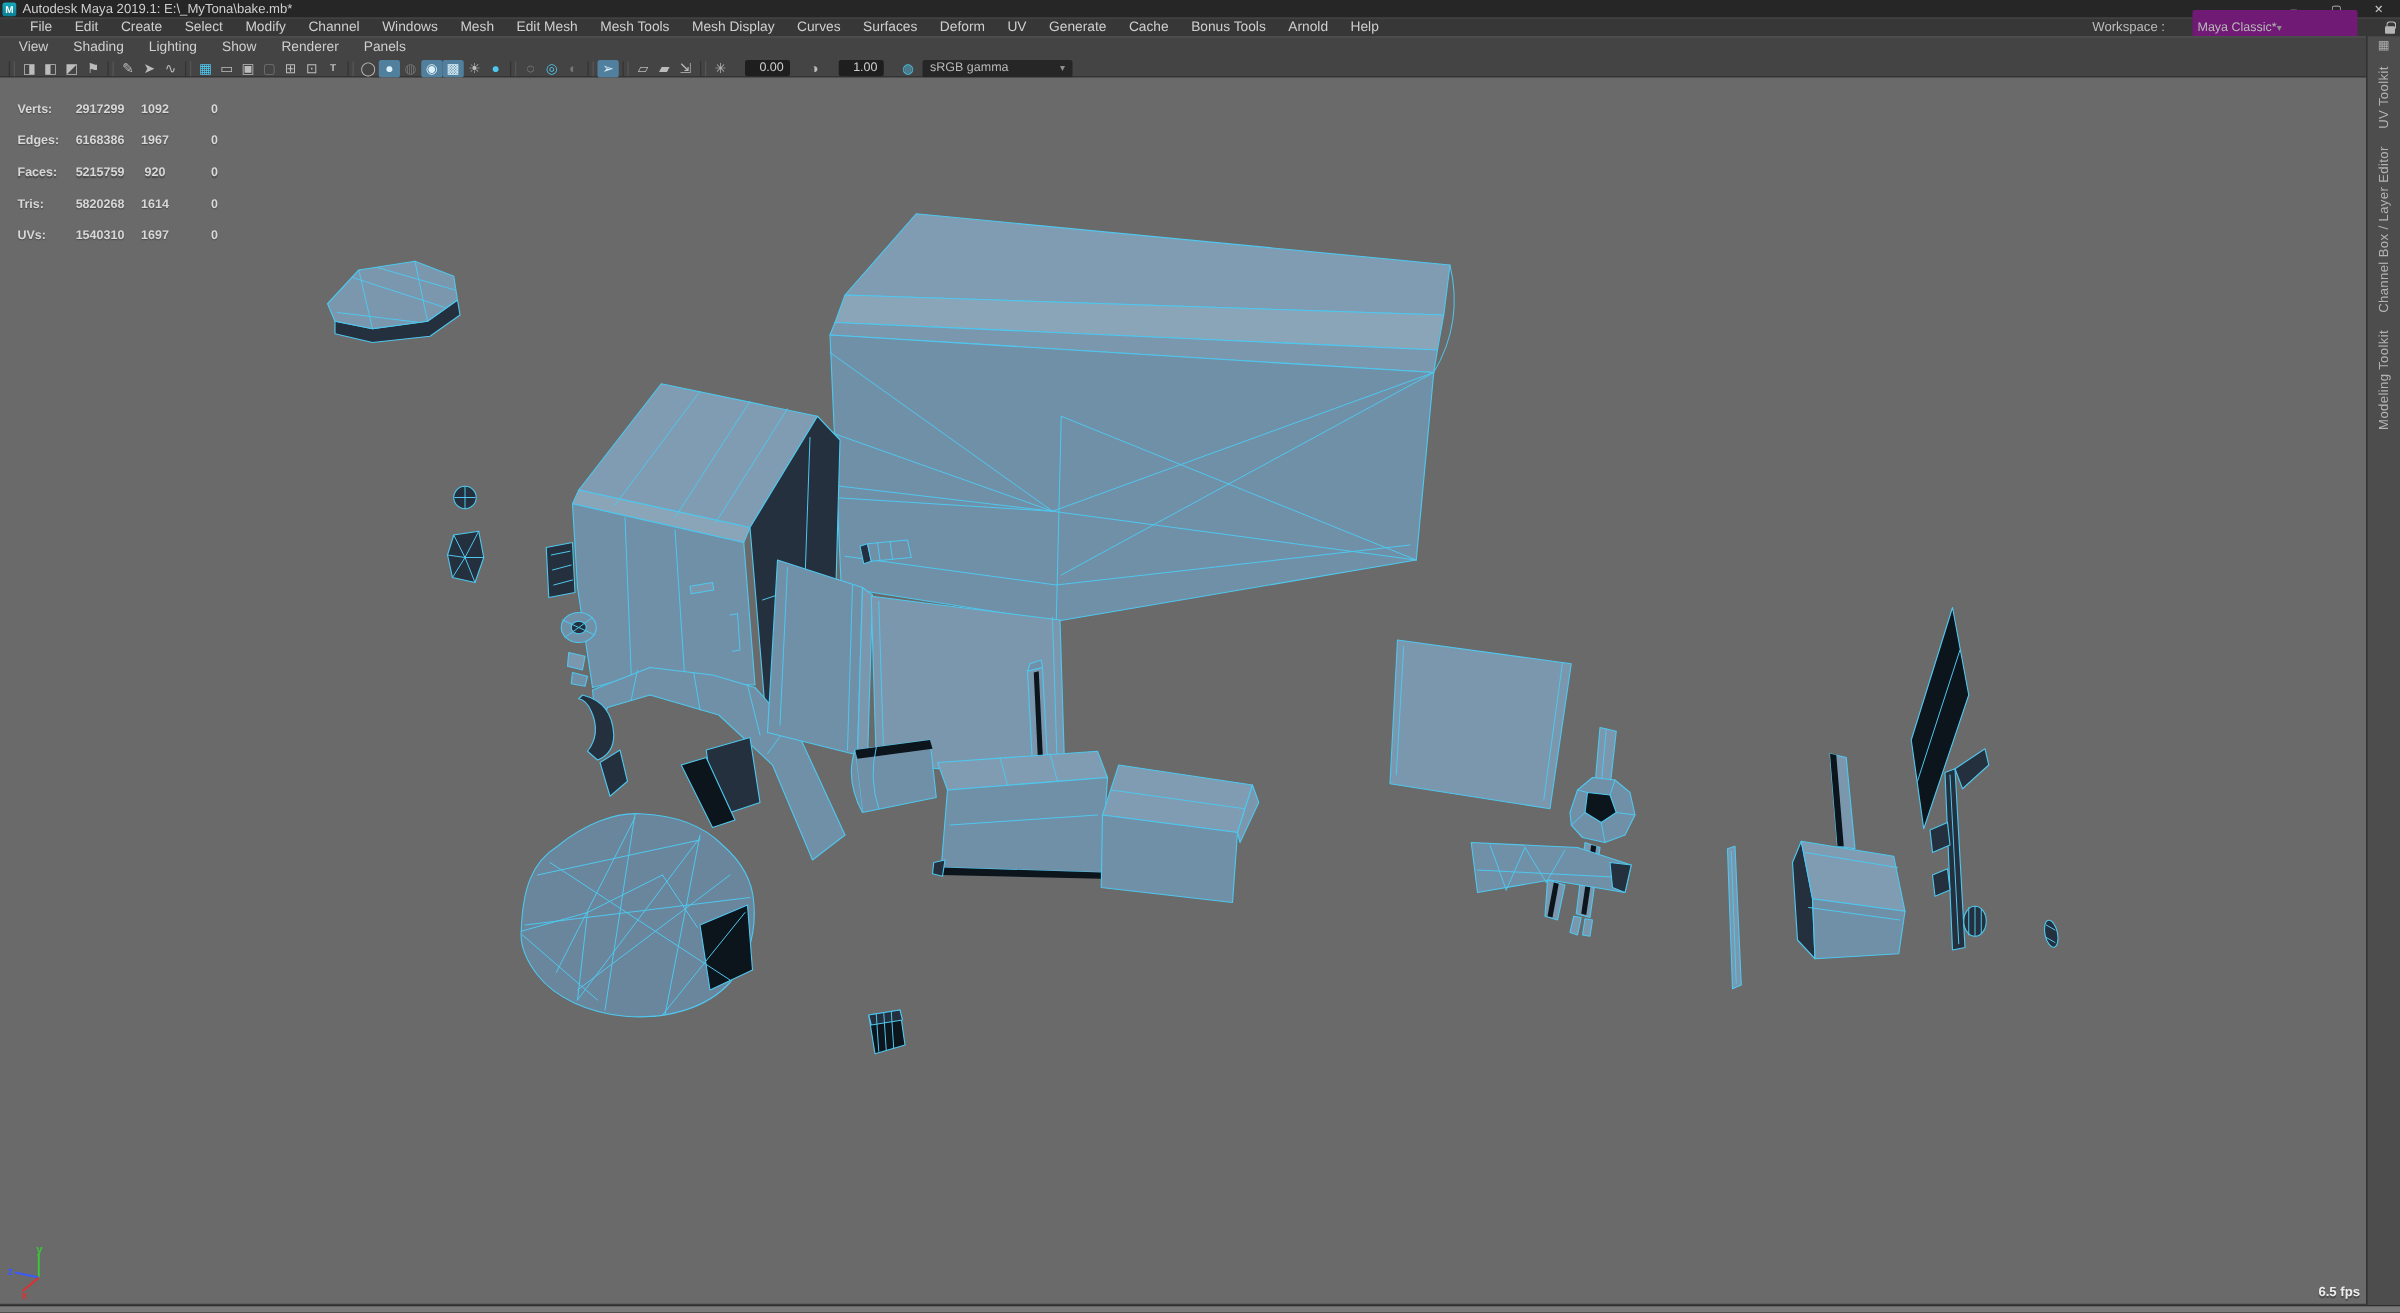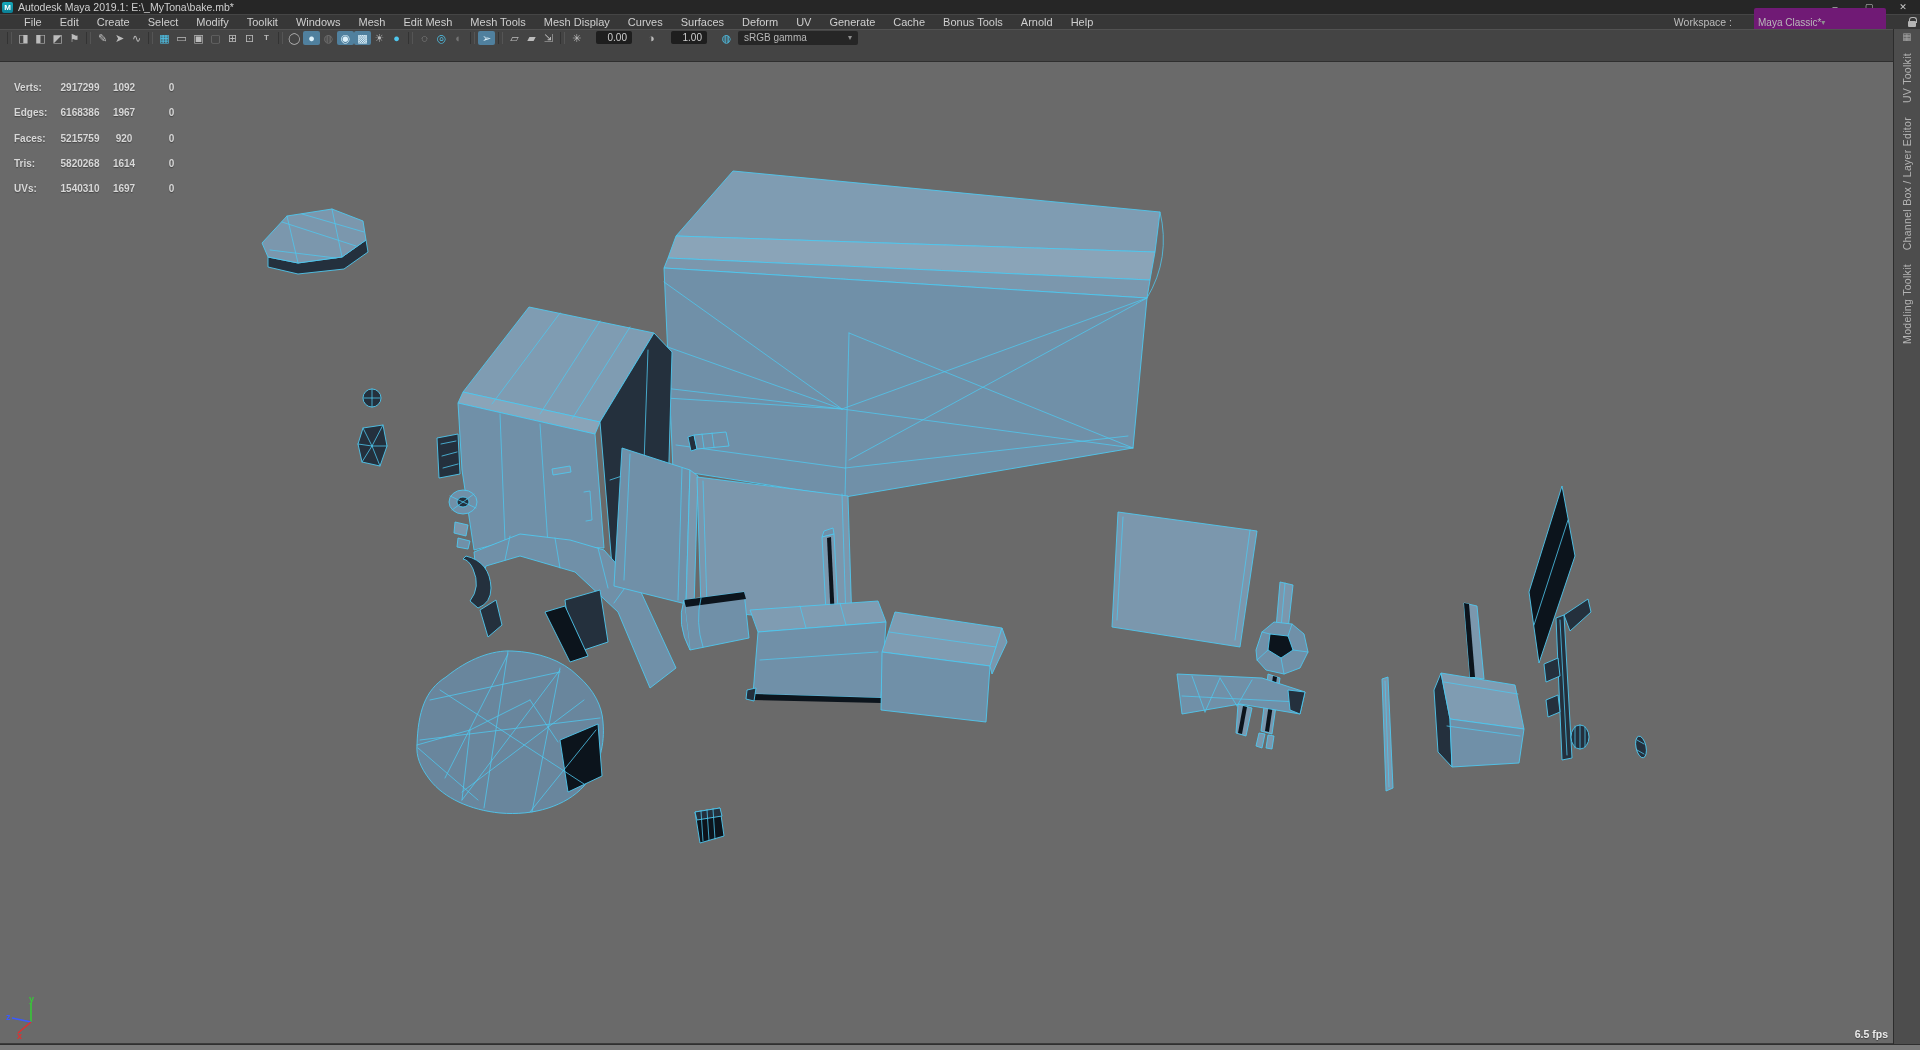--- a/index.html
+++ b/index.html
@@ -102,21 +102,21 @@
     </span>
   </div>
 
   <div class="menubar">
     <div class="menus">
       <span class="menu-item">File</span>
         <span class="menu-item">Edit</span>
         <span class="menu-item">Create</span>
         <span class="menu-item">Select</span>
         <span class="menu-item">Modify</span>
-        <span class="menu-item">Toolkit</span>
+        <span class="menu-item">Channel</span>
         <span class="menu-item">Windows</span>
         <span class="menu-item">Mesh</span>
         <span class="menu-item">Edit Mesh</span>
         <span class="menu-item">Mesh Tools</span>
         <span class="menu-item">Mesh Display</span>
         <span class="menu-item">Curves</span>
         <span class="menu-item">Surfaces</span>
         <span class="menu-item">Deform</span>
         <span class="menu-item">UV</span>
         <span class="menu-item">Generate</span>
@@ -129,20 +129,28 @@
       <span class="ws-label">Workspace :</span>
       <span class="ws-select">
         <span>Maya Classic*</span>
         <span class="caret">▾</span>
       </span>
       <span class="lock-ic"></span>
     </div>
   </div>
 
   <div class="paneltools">
+    <div class="panelmenus">
+      <span class="menu-item">View</span>
+        <span class="menu-item">Shading</span>
+        <span class="menu-item">Lighting</span>
+        <span class="menu-item">Show</span>
+        <span class="menu-item">Renderer</span>
+        <span class="menu-item">Panels</span>
+    </div>
     <div class="iconrow">
       <span class="tb sep"></span>
       <span style="display:flex;align-items:center;">
         <span class="tb">◨</span>
           <span class="tb">◧</span>
           <span class="tb">◩</span>
           <span class="tb">⚑</span>
           <span class="tb sep"></span>
           <span class="tb">✎</span>
           <span class="tb">➤</span>

